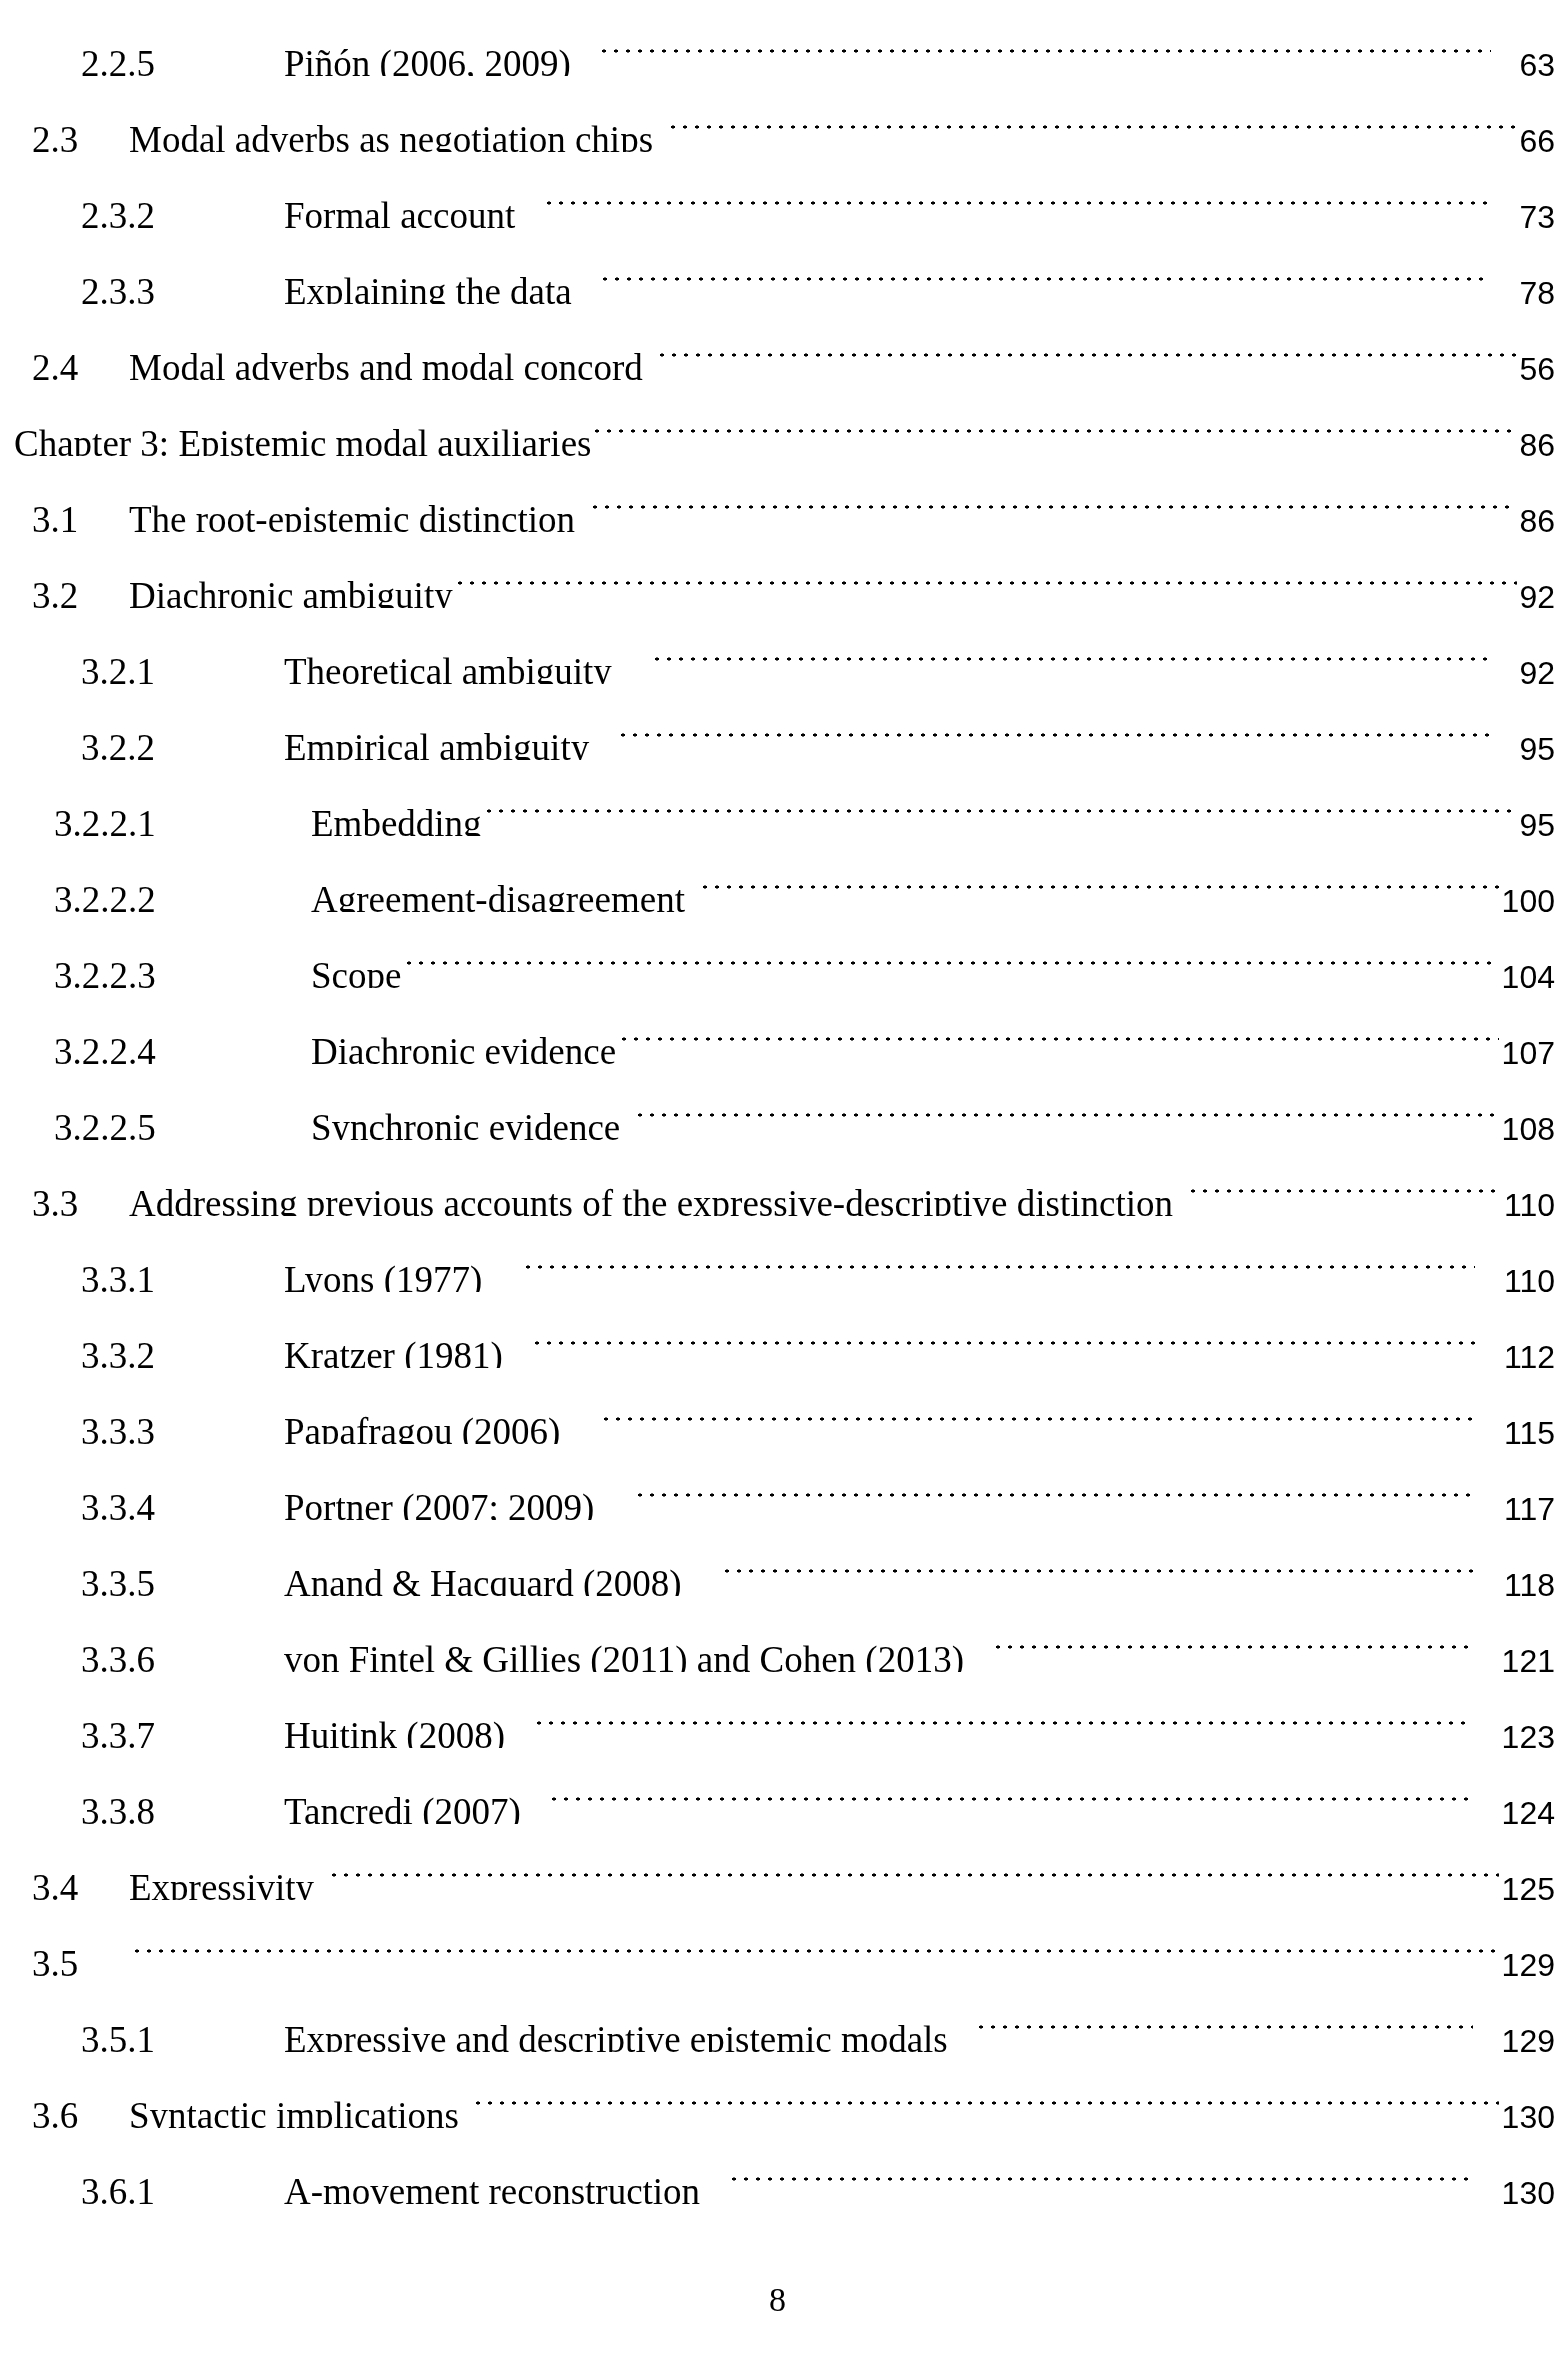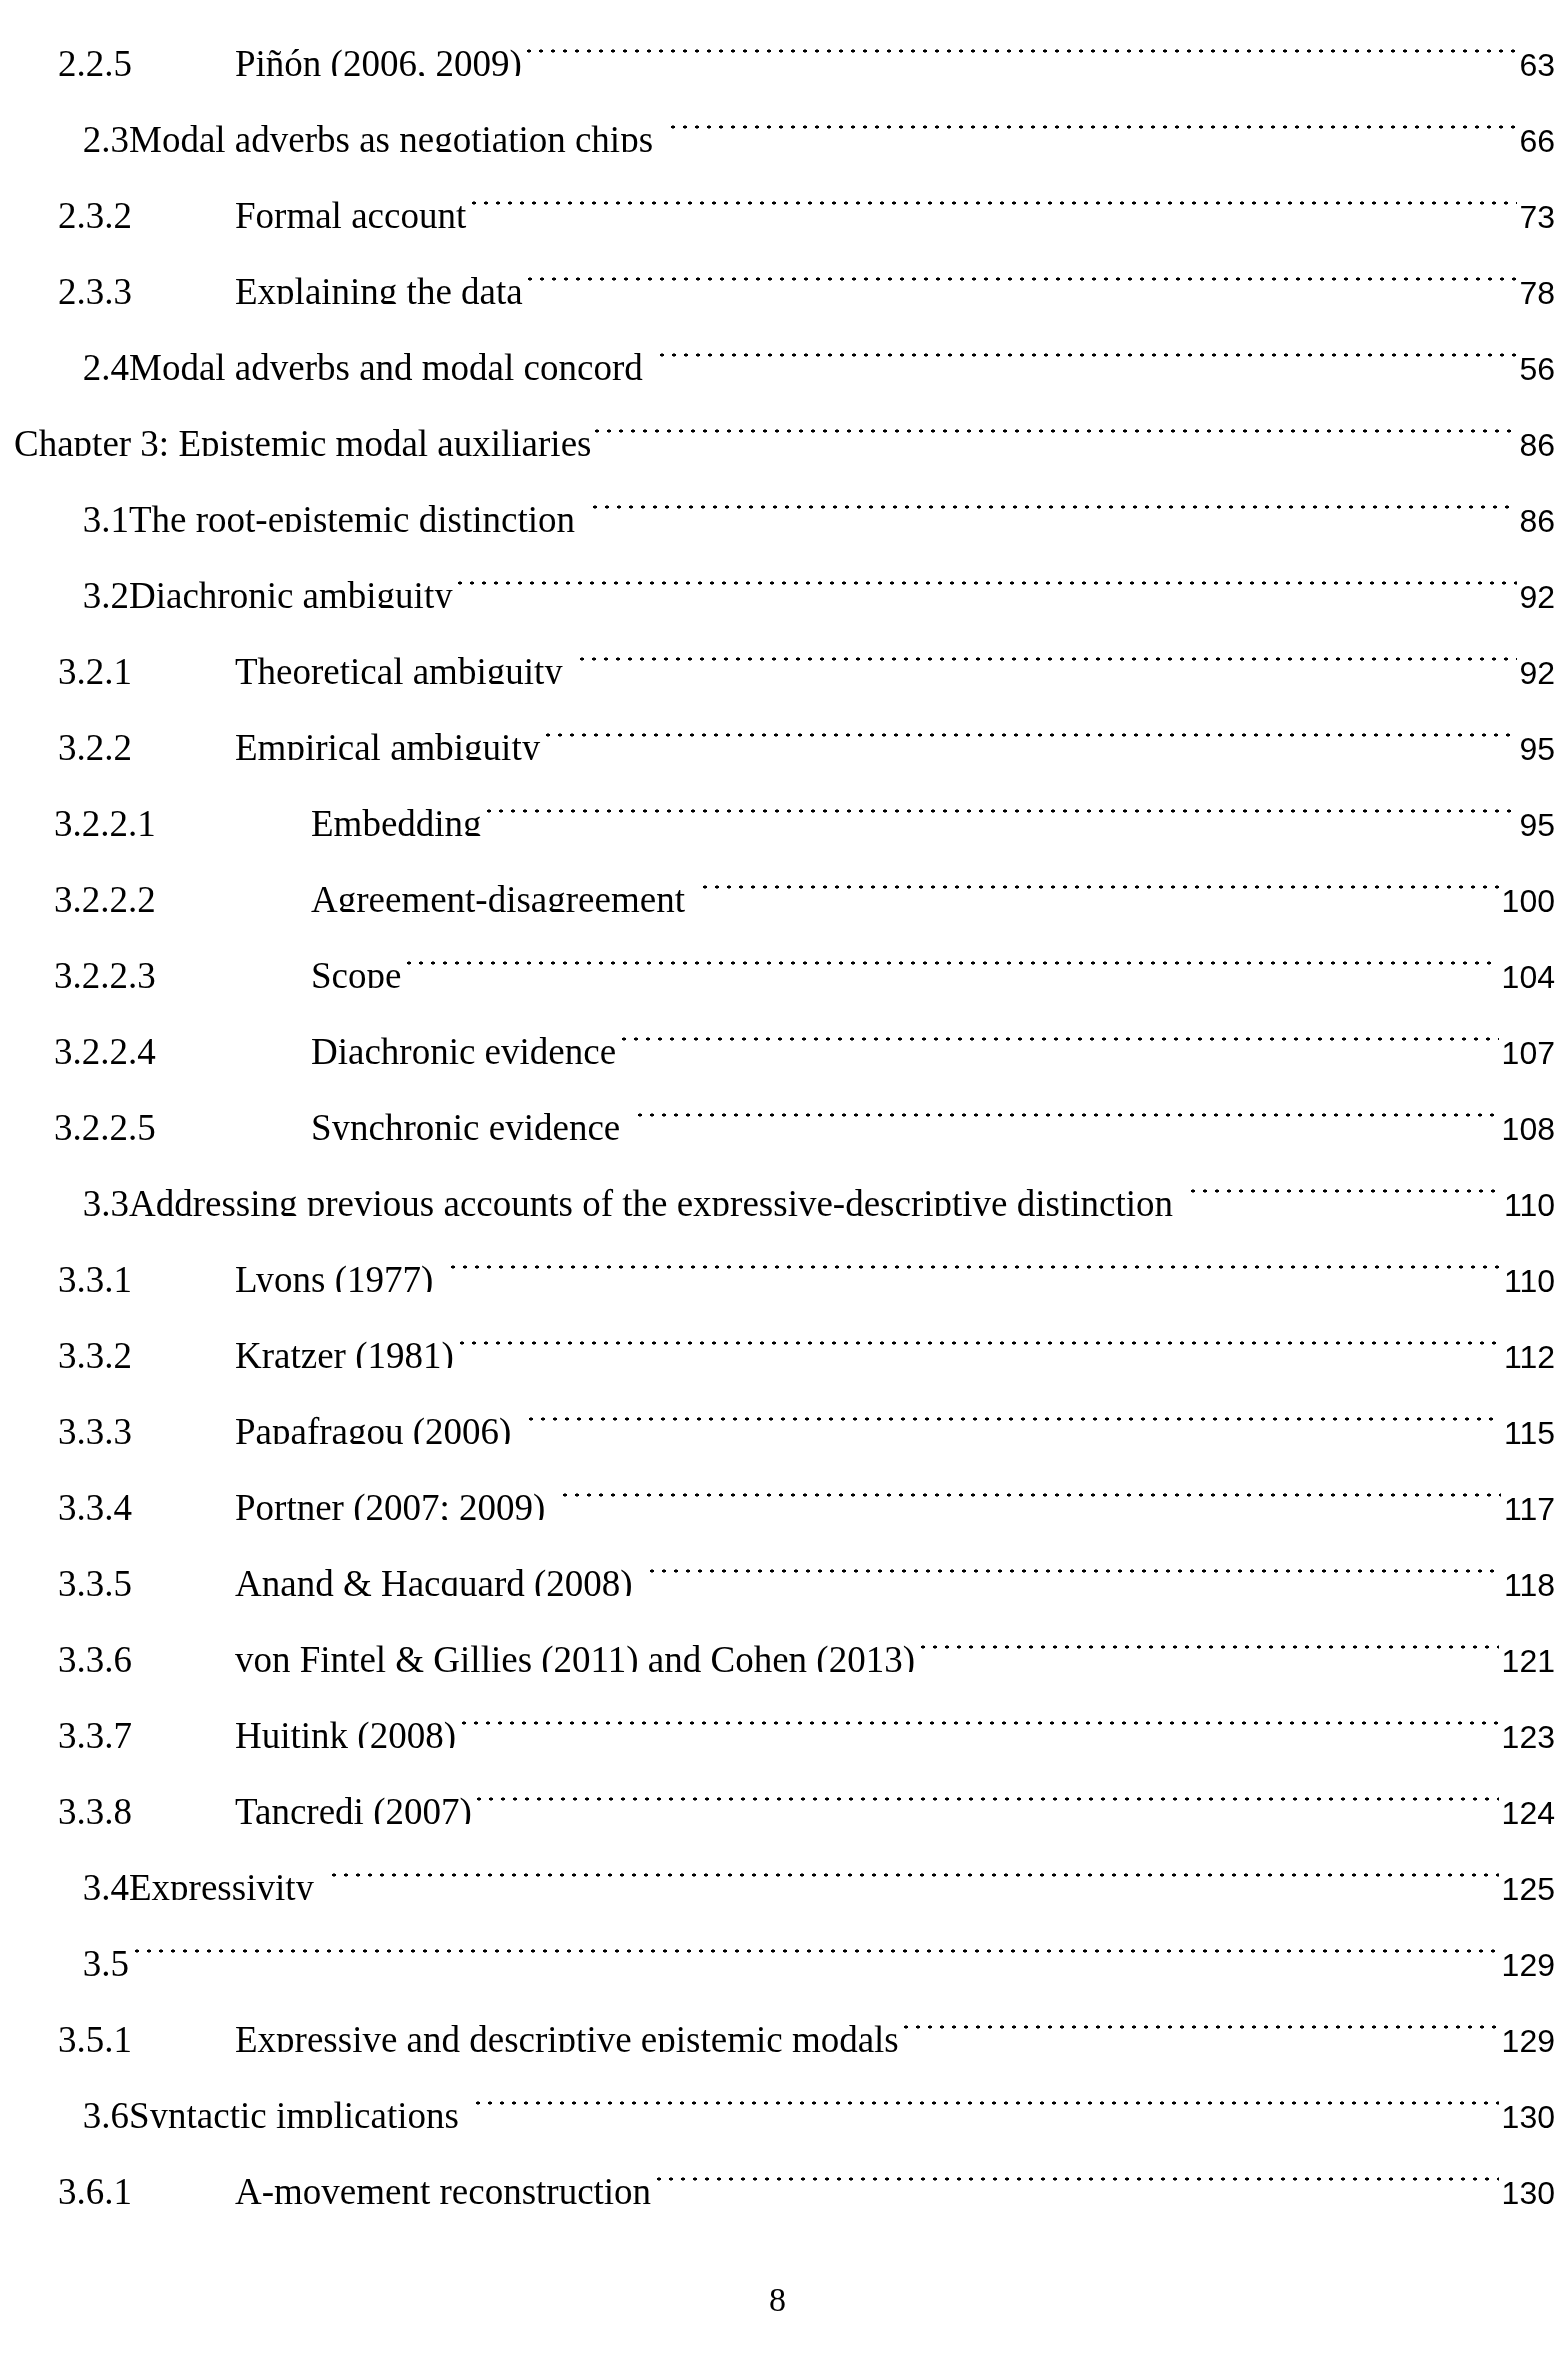--- a/index.html
+++ b/index.html
@@ -88,25 +88,25 @@
 
   
 
   
   .lvl1 { padding-left: 14px; }
   .lvl1 .toc-title { padding-left: 0px; }
   .lvl1 .toc-dots { margin-left: 0px; }
 
   
   .lvl2 { padding-left: 32px; }
-  .lvl2 .toc-num   { width: 97px; text-align: right; }
+  .lvl2 .toc-num   { width: 97px; }
   .lvl2 .toc-title { }
 
   
-  .lvl3 { padding-left: 58px; }
+  .lvl3 { padding-left: 81px; gap: 26px; }
   .lvl3 .toc-num   { width: 177px; }
   .lvl3 .toc-title { }
 
   
   .lvl4 { padding-left: 54px; }
   .lvl4 .toc-num   { width: 257px; }
   .lvl4 .toc-title { }
 
   
   .gap .toc-dots { margin-left: 13.6px; }

